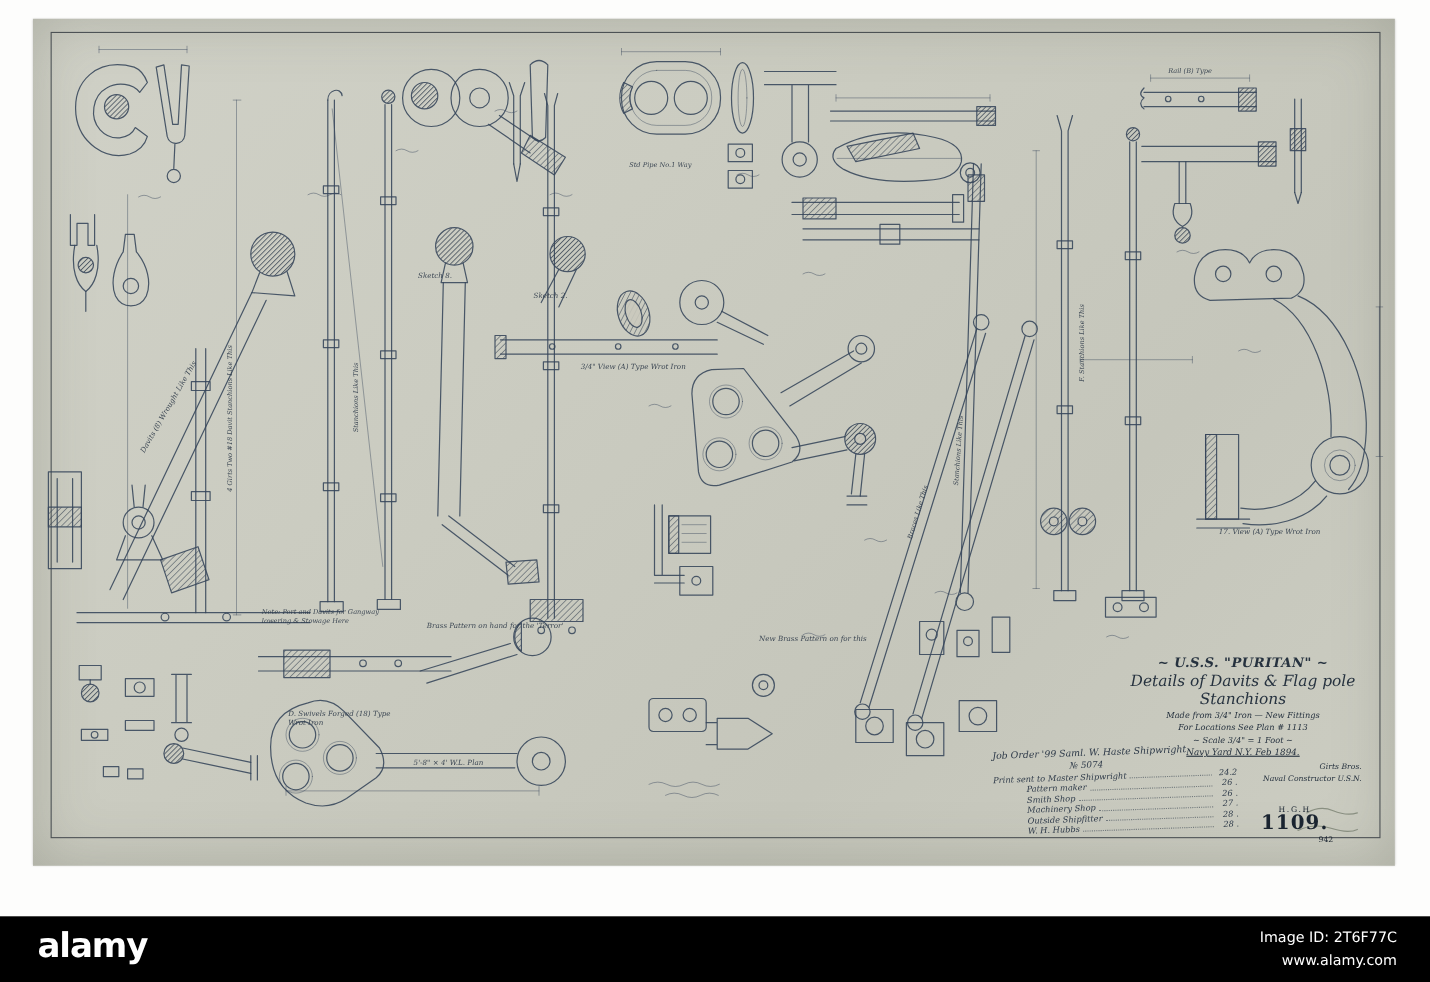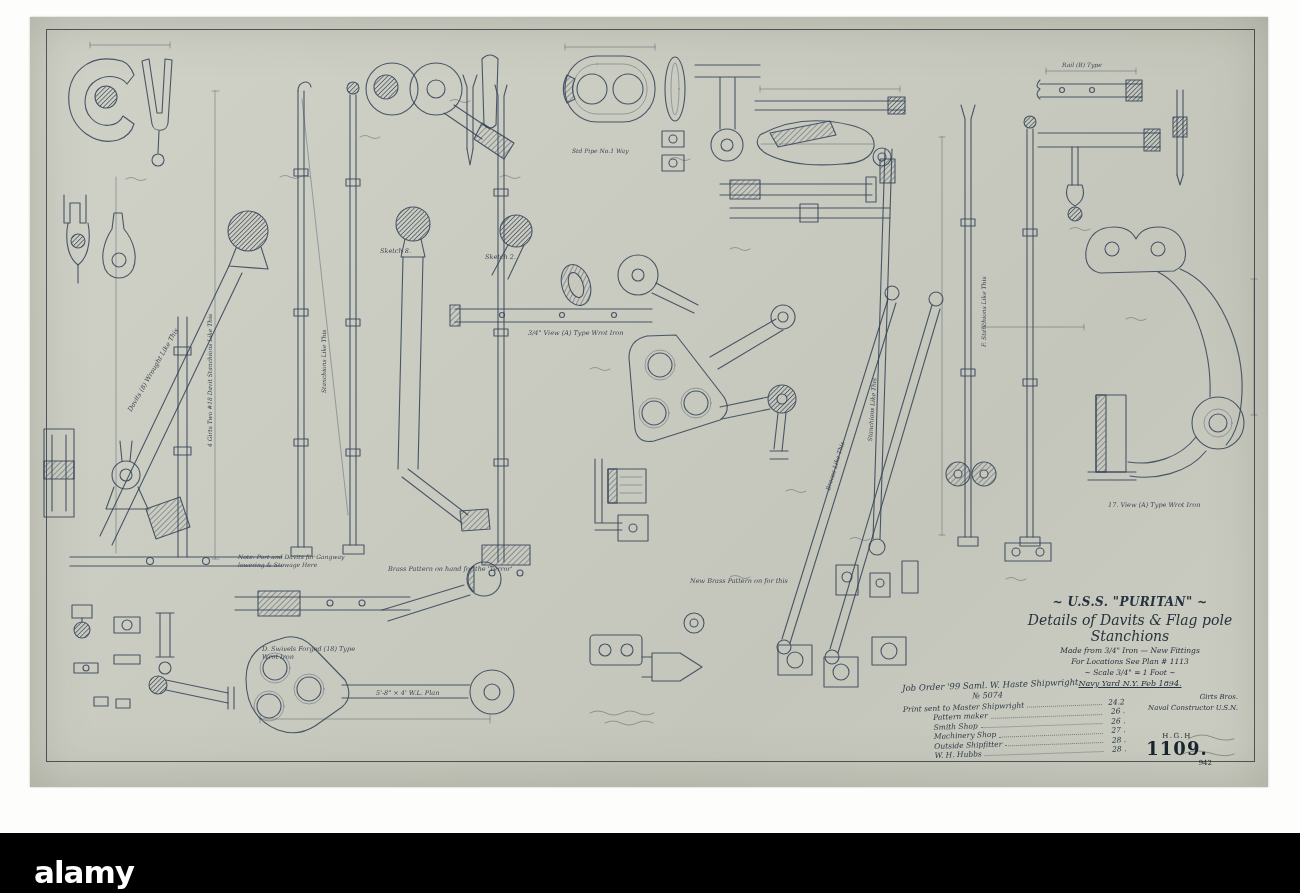--- a/index.html
+++ b/index.html
@@ -68,21 +68,21 @@
   .stamp-number{font-size:18px;font-weight:bold;letter-spacing:1px;line-height:1.05;}
   .stamp-sub{font-size:7px;text-align:right;padding-left:10px;}
 
   
   .footer{
     position:absolute;left:0;top:833px;width:1300px;height:60px;
     background:var(--footer-bg);color:var(--footer-text);
     font-family:"DejaVu Sans",sans-serif;
   }
   .logo{
-    position:absolute;left:34px;top:21px;font-size:31px;font-weight:bold;
+    position:absolute;left:34px;top:9px;font-size:31px;font-weight:bold;
     letter-spacing:-1px;
   }
   .meta{
     position:absolute;right:30px;top:10px;text-align:right;font-size:13px;line-height:1.6;
   }
 </style>
 </head>
 <body>
 
 <div class="stage">
@@ -373,32 +373,32 @@
         <path class="sq" d="M96 162 q5 -3 10 0 t10 0 M250 160 q5 -3 10 0 t10 0 t10 0 M330 120 q5 -3 10 0 t10 0 M470 160 q5 -3 10 0 t10 0 M640 142 q5 -3 10 0 t10 0 M700 232 q5 -3 10 0 t10 0 M560 352 q5 -3 10 0 t10 0 M756 474 q5 -3 10 0 t10 0 M820 522 q5 -3 10 0 t10 0 M1040 212 q5 -3 10 0 t10 0 M1096 302 q5 -3 10 0 t10 0 M976 562 q5 -3 10 0 t10 0 M700 560 q5 -3 10 0 t10 0 M420 84 q5 -3 10 0 t10 0"></path>
         <path class="pencil" d="M1158 722 q12 -7 24 -2 t22 2 M1150 738 q14 -7 30 -2 t24 1"></path>
       </g>
     </svg>
 
     <div class="anno-layer">
         <span class="anno" style="left: 96px; top: 392px; font-size: 6.5px; transform: rotate(-60deg);">Davits (8) Wrought Like This</span>
         <span class="anno" style="left: 176px; top: 430px; font-size: 6px; transform: rotate(-90deg);">4 Girts Two #18 Davit Stanchions Like This</span>
         <span class="anno" style="left: 290px; top: 376px; font-size: 6px; transform: rotate(-90deg);">Stanchions Like This</span>
         <span class="anno" style="left: 350px; top: 230px; font-size: 6.5px;">Sketch 8.</span>
-        <span class="anno" style="left: 455px; top: 236px; font-size: 6.5px;">Sketch 2.</span>
+        <span class="anno" style="left: 455px; top: 248px; font-size: 6.5px;">Sketch 2.</span>
         <span class="anno" style="left: 498px; top: 312px; font-size: 6.5px;">3/4" View (A) Type Wrot Iron</span>
         <span class="anno" style="left: 358px; top: 548px; font-size: 6.5px;">Brass Pattern on hand for the 'Terror'</span>
         <span class="anno" style="left: 660px; top: 560px; font-size: 6.5px;">New Brass Pattern on for this</span>
         <span class="anno" style="left: 208px; top: 536px; font-size: 6px; width: 120px;">Note: Port and Davits for Gangway
 lowering &amp; Stowage Here</span>
         <span class="anno" style="left: 232px; top: 628px; font-size: 6.5px; width: 112px;">D. Swivels Forged (18) Type
 Wrot Iron</span>
         <span class="anno" style="left: 346px; top: 672px; font-size: 6.5px;">5'-8" × 4' W.L. Plan</span>
         <span class="anno" style="left: 794px; top: 472px; font-size: 6px; transform: rotate(-73deg);">Braces Like This</span>
         <span class="anno" style="left: 836px; top: 424px; font-size: 6px; transform: rotate(-86deg);">Stanchions Like This</span>
-        <span class="anno" style="left: 1078px; top: 484px; font-size: 6.5px;">17. View (A) Type Wrot Iron</span>
+        <span class="anno" style="left: 1078px; top: 462px; font-size: 6.5px;">17. View (A) Type Wrot Iron</span>
         <span class="anno" style="left: 1032px; top: 44px; font-size: 6px;">Rail (B) Type</span>
         <span class="anno" style="left: 542px; top: 130px; font-size: 6px;">Std Pipe No.1 Way</span>
         <span class="anno" style="left: 950px; top: 330px; font-size: 6px; transform: rotate(-90deg);">F. Stanchions Like This</span>
       </div>
 
     <div class="title-block">
       <div class="tb-name">~ U.S.S. "PURITAN" ~</div>
       <div class="tb-line2">Details of Davits &amp; Flag pole Stanchions</div>
       <div class="tb-small">Made from 3/4" Iron — New Fittings</div>
       <div class="tb-small">For Locations See Plan # 1113</div>
@@ -449,15 +449,19 @@
 
     <div class="stamp">
       <div class="stamp-initials">H.G.H</div>
       <div class="stamp-number">1109.</div>
       <div class="stamp-sub">942</div>
     </div>
   </div>
 
   <div class="footer">
     <div class="logo">alamy</div>
+    <div class="meta">
+      <div>Image ID: 2T6F77C</div>
+      <div>www.alamy.com</div>
+    </div>
   </div>
 
 </div>
 
 </body></html>

